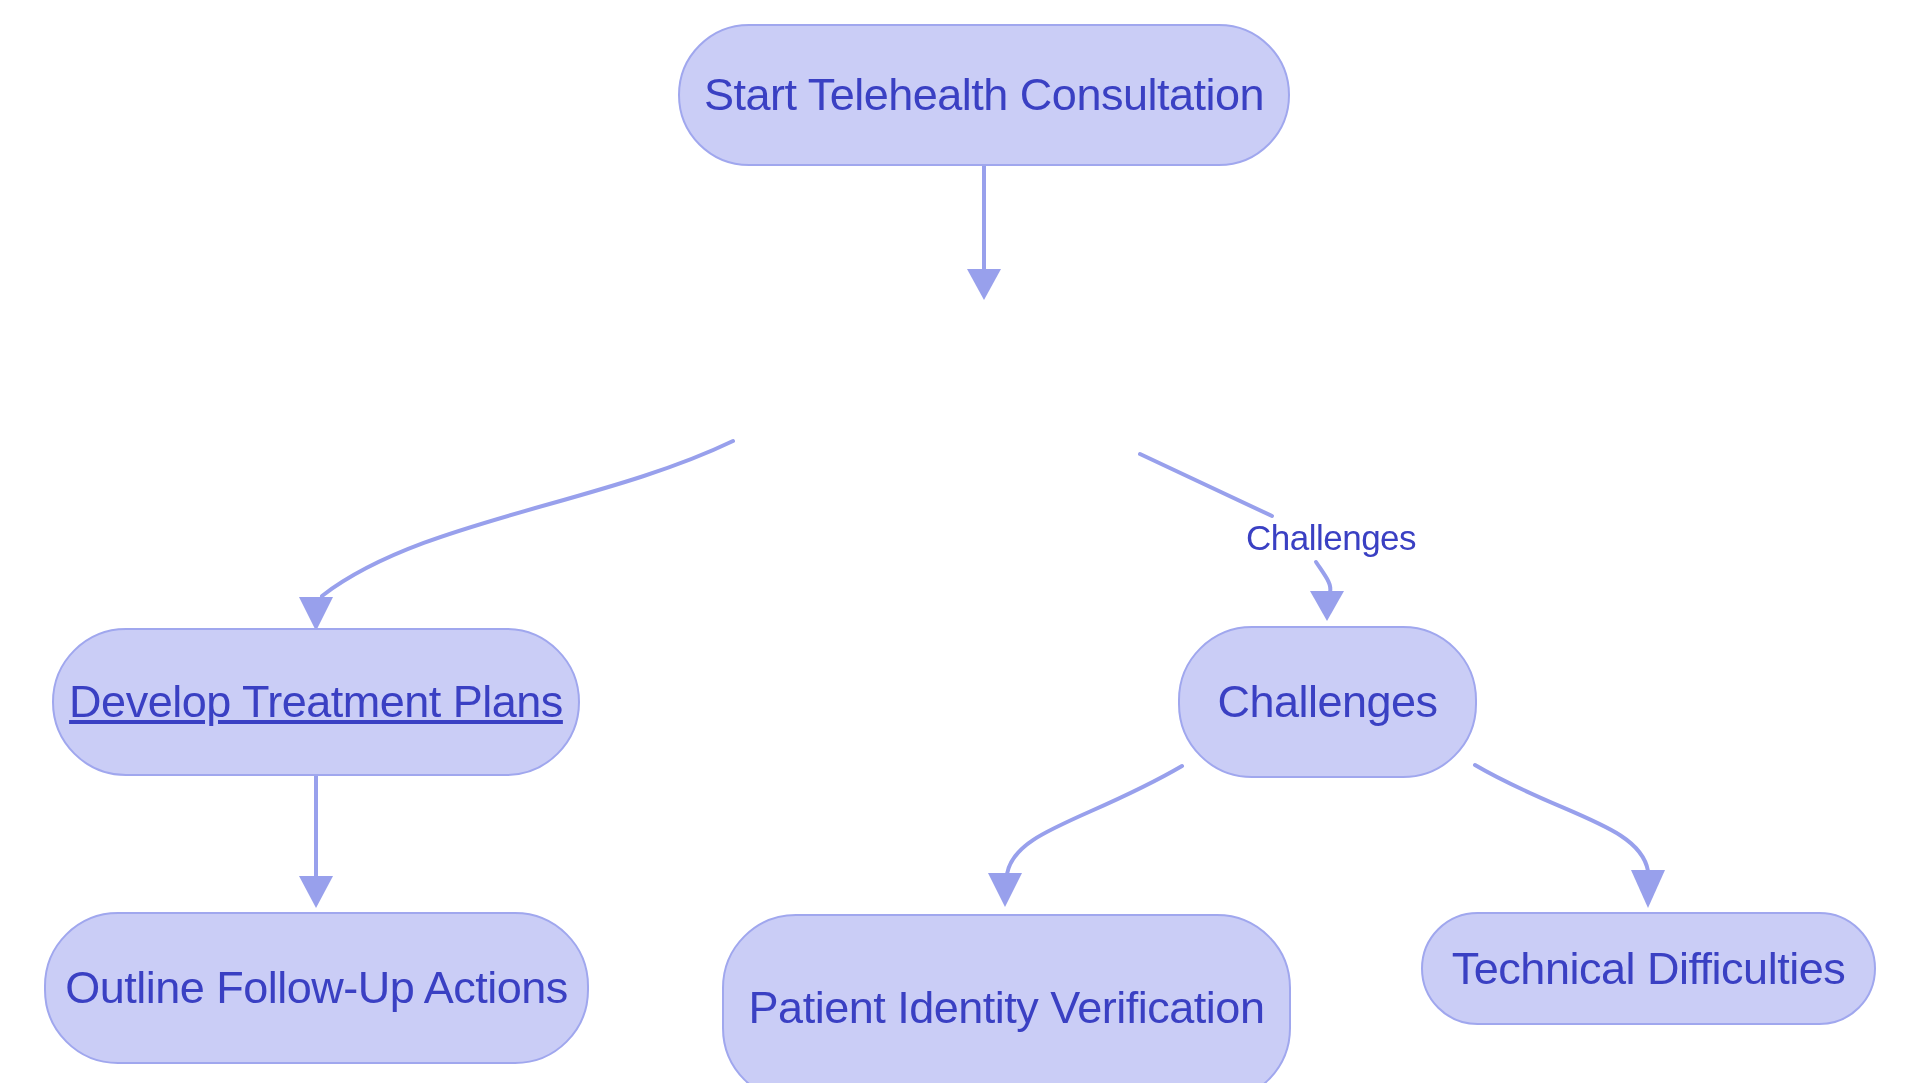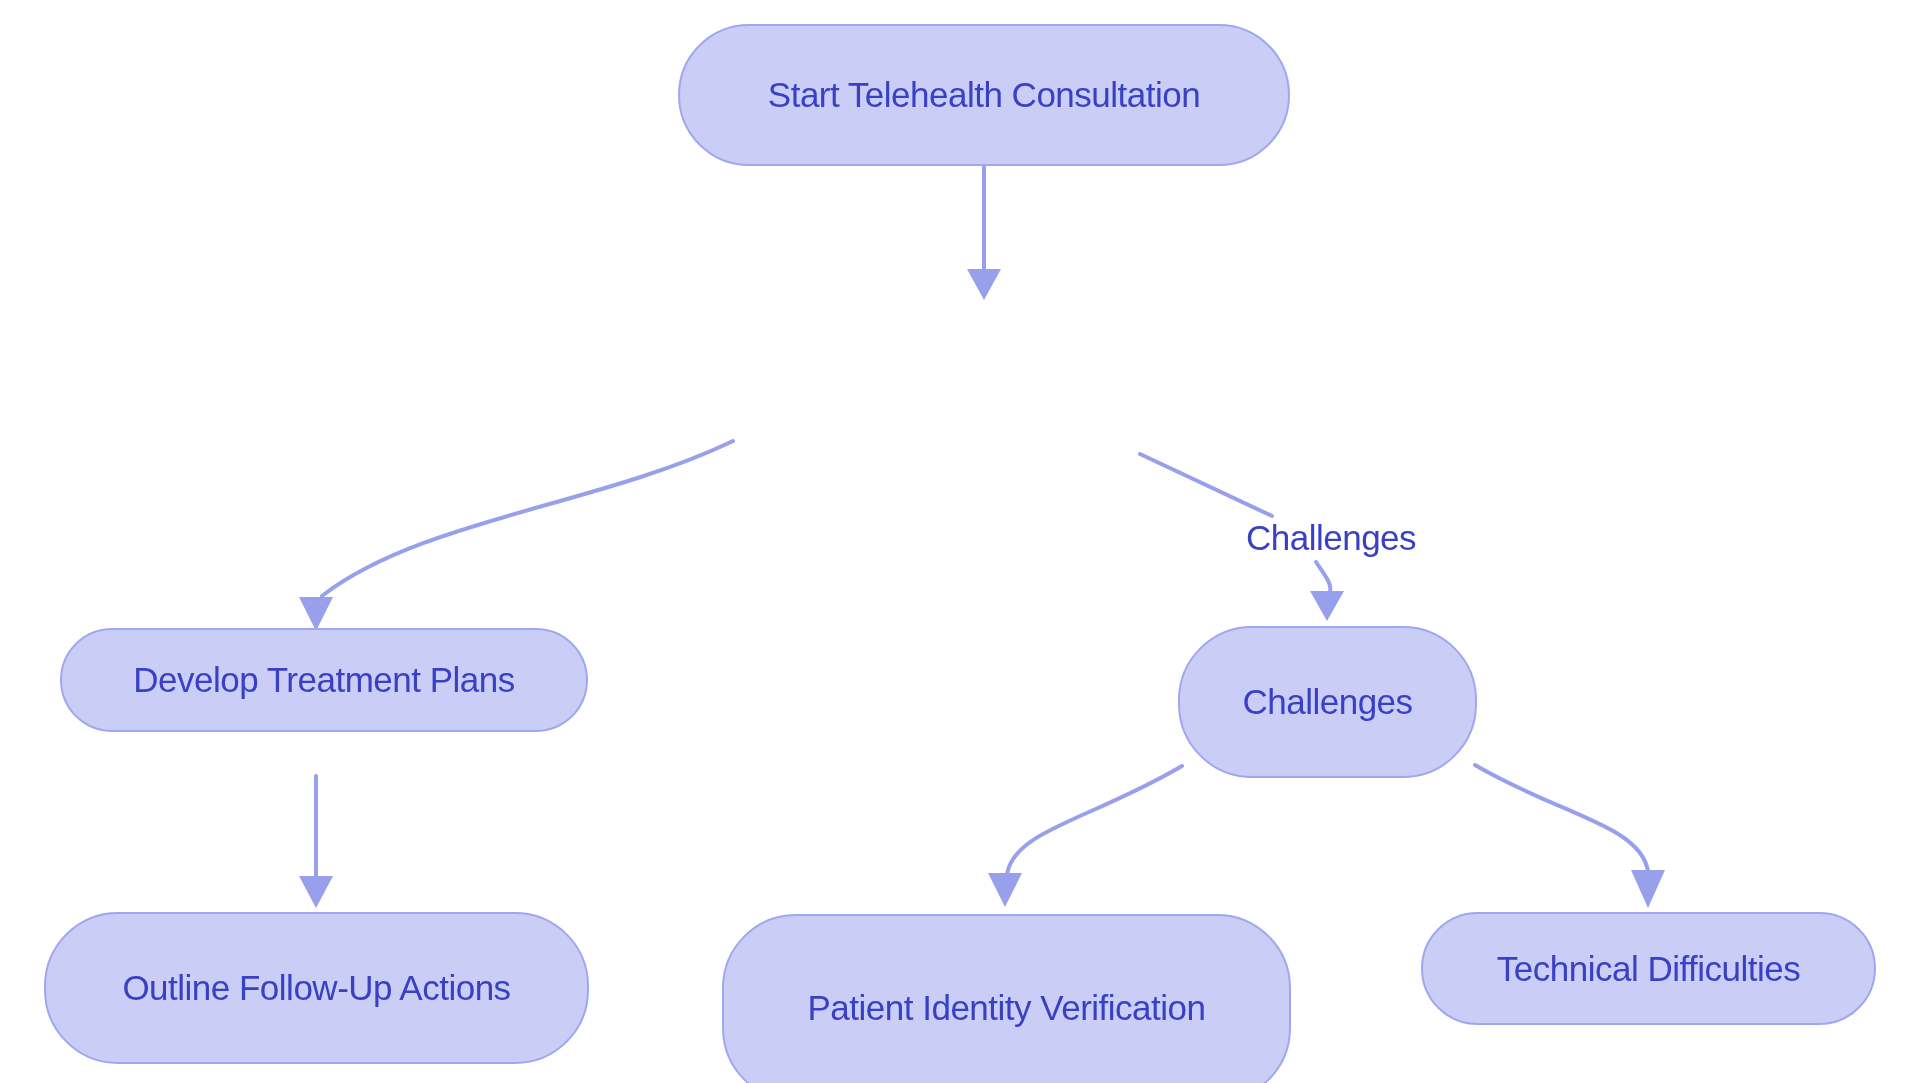--- a/index.html
+++ b/index.html
@@ -29,28 +29,28 @@
   }
   .node {
     position: absolute;
     background: #cacdf6;
     border: 2px solid #a0a7ee;
     border-radius: 74px;
     display: flex;
     align-items: center;
     justify-content: center;
     color: #3a40c3;
-    font-size: 35px;
+    font-size: 45px;
     letter-spacing: -0.5px;
     white-space: nowrap;
     text-align: center;
   }
   #n-start     { left: 678px;  top: 24px;  width: 612px; height: 142px; }
   #n-record    { left: 731px;  top: 304px; width: 500px; height: 148px; }
-  #n-develop   { left: 60px;   top: 628px; width: 528px; height: 104px; }
+  #n-develop   { left: 52px;   top: 628px; width: 528px; height: 148px; text-decoration: underline; }
   #n-challenges{ left: 1178px; top: 626px; width: 299px; height: 152px; }
   #n-outline   { left: 44px;   top: 912px; width: 545px; height: 152px; }
   #n-patient   { left: 722px;  top: 914px; width: 569px; height: 188px; }
   #n-technical { left: 1421px; top: 912px; width: 455px; height: 113px; }
   .edge-label {
     position: absolute;
     left: 1331px;
     top: 538px;
     transform: translate(-50%, -50%);
     color: #3a40c3;

